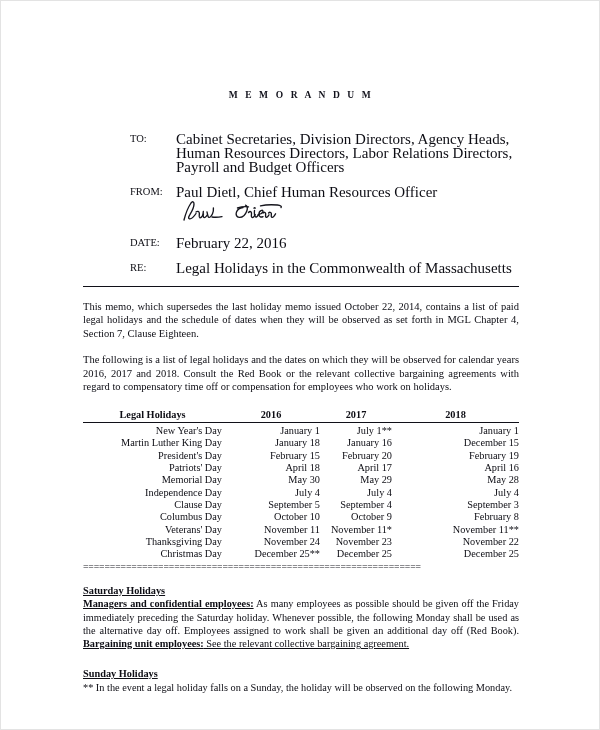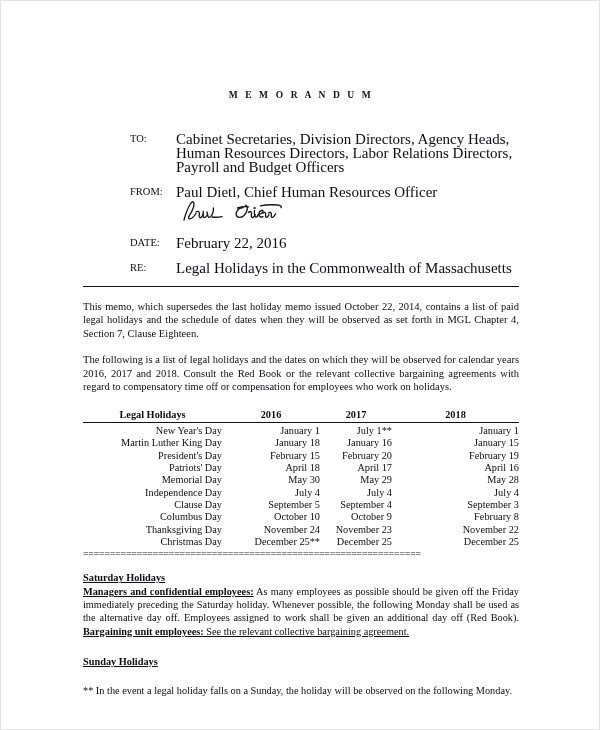--- a/index.html
+++ b/index.html
@@ -141,21 +141,21 @@
   }
   .section-body { display: block; }
   .run-in {
     font-weight: bold;
     text-decoration: underline;
   }
   .underline-text {
     text-decoration: underline;
   }
   .sunday-section { margin-top: 17px; }
-  .sunday-section .section-body { margin-top: 16px; }
+  .sunday-section .section-body { margin-top: 1px; }
 </style>
 </head>
 <body>
 
 <div class="page">
   <div class="content">
 
     <div class="memo-title">M E M O R A N D U M</div>
 
     <div class="fields">
@@ -218,21 +218,21 @@
           <tr>
             <td class="col-name">New Year's Day</td>
             <td class="col-y1">January 1</td>
             <td class="col-y2">July 1**</td>
             <td class="col-y3">January 1</td>
           </tr>
           <tr>
             <td class="col-name">Martin Luther King Day</td>
             <td class="col-y1">January 18</td>
             <td class="col-y2">January 16</td>
-            <td class="col-y3">January 15</td>
+            <td class="col-y3">December 15</td>
           </tr>
           <tr>
             <td class="col-name">President's Day</td>
             <td class="col-y1">February 15</td>
             <td class="col-y2">February 20</td>
             <td class="col-y3">February 19</td>
           </tr>
           <tr>
             <td class="col-name">Patriots' Day</td>
             <td class="col-y1">April 18</td>
@@ -255,20 +255,26 @@
             <td class="col-name">Clause Day</td>
             <td class="col-y1">September 5</td>
             <td class="col-y2">September 4</td>
             <td class="col-y3">September 3</td>
           </tr>
           <tr>
             <td class="col-name">Columbus Day</td>
             <td class="col-y1">October 10</td>
             <td class="col-y2">October 9</td>
             <td class="col-y3">February 8</td>
+          </tr>
+          <tr>
+            <td class="col-name">Veterans' Day</td>
+            <td class="col-y1">November 11</td>
+            <td class="col-y2">November 11*</td>
+            <td class="col-y3">November 11**</td>
           </tr>
           <tr>
             <td class="col-name">Thanksgiving Day</td>
             <td class="col-y1">November 24</td>
             <td class="col-y2">November 23</td>
             <td class="col-y3">November 22</td>
           </tr>
           <tr>
             <td class="col-name">Christmas Day</td>
             <td class="col-y1">December 25**</td>

